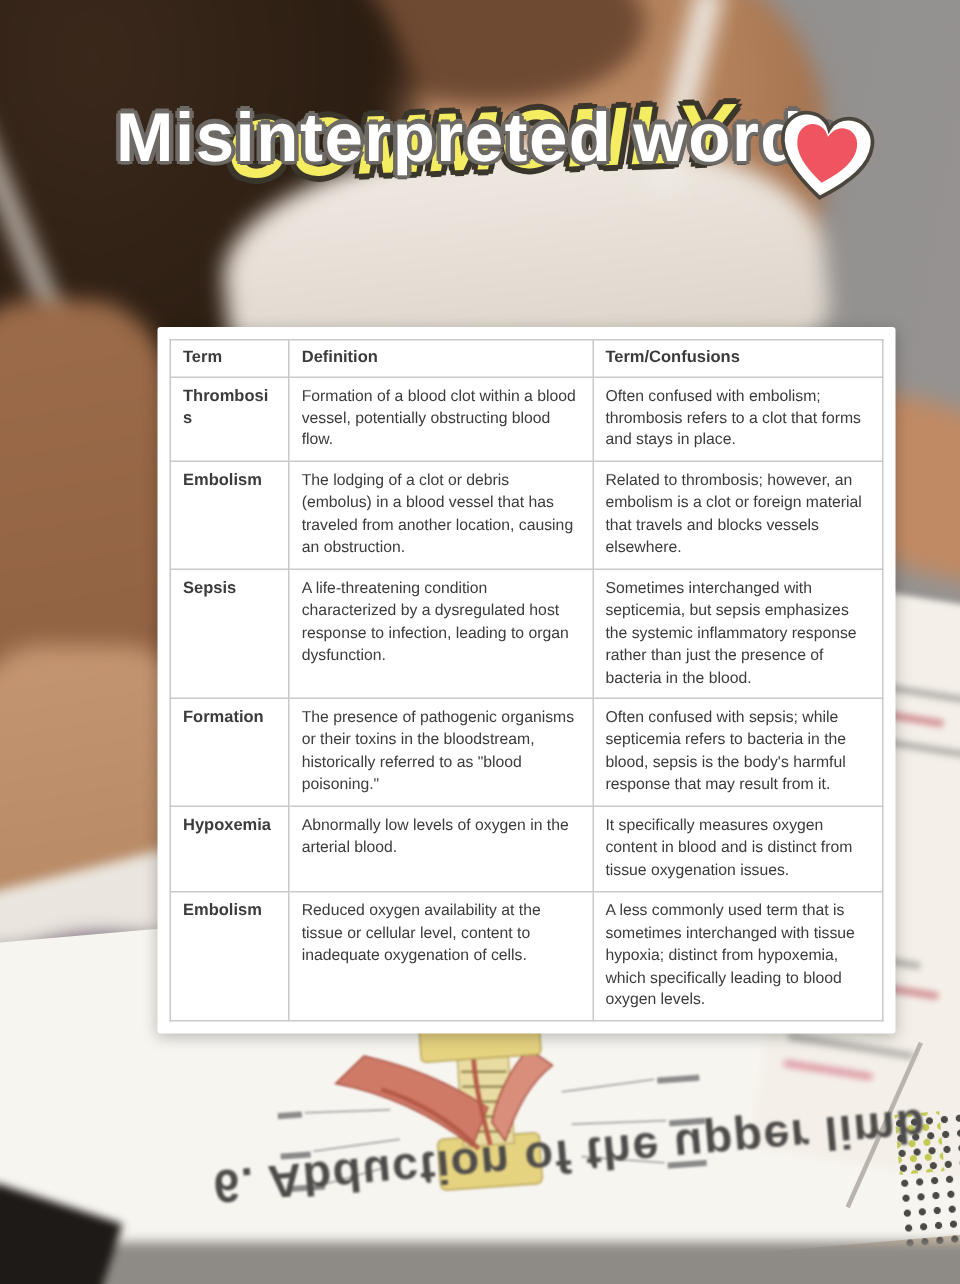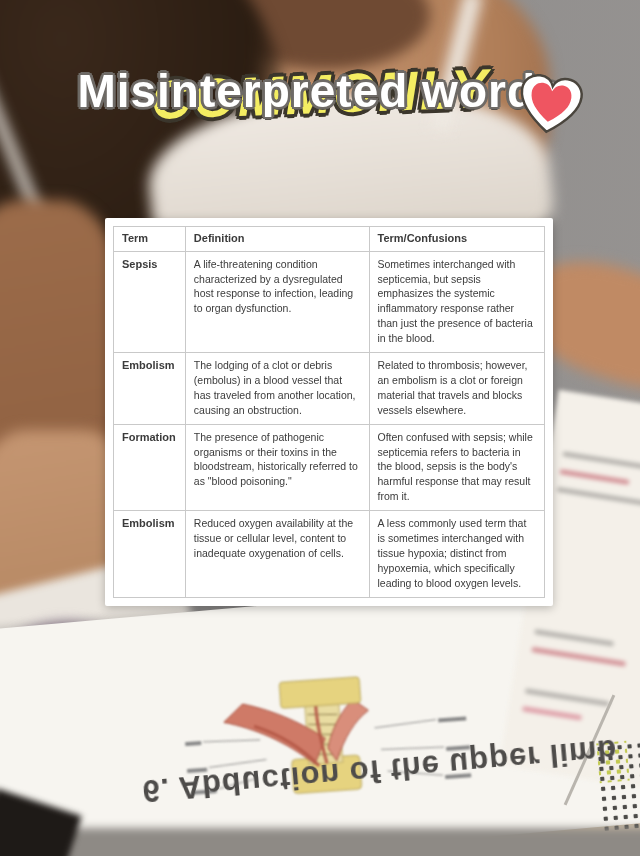--- a/index.html
+++ b/index.html
@@ -73,21 +73,21 @@
   }
   .title-sub {
     position:absolute; left:0; top:64px; width:640px; text-align:center;
     font-size:46px; font-weight:bold; color:#ffffff; letter-spacing:1px;
     text-shadow:-2px -2px 0 #6e6a66, 2px -2px 0 #6e6a66, -2px 2px 0 #6e6a66, 2px 2px 0 #6e6a66,
                  0 3px 0 #55514d, 3px 0 0 #6e6a66, -3px 0 0 #6e6a66, 0 -3px 0 #6e6a66;
   }
   .heart { position:absolute; left:516px; top:74px; width:68px; height:64px; transform:rotate(8deg); }
   
   .card {
-    position:absolute; left:105px; top:218px; width:448px;
+    position:absolute; left:105px; top:218px; width:492px;
     background:#ffffff; padding:8px; border-radius:2px;
     box-shadow:0 2px 10px rgba(0,0,0,.25);
   }
   table { width:100%; border-collapse:collapse; table-layout:fixed; }
   th, td {
     border:1px solid #c9c9c9; text-align:left; vertical-align:top;
     padding:5px 8px 6px 8px; font-size:10.5px; line-height:1.42; color:#3b3b3b;
     word-wrap:break-word;
   }
   th { font-weight:bold; font-size:11px; padding-top:4px; padding-bottom:4px; }
@@ -184,35 +184,45 @@
         </colgroup>
       <thead>
         <tr>
           <th>Term</th>
           <th>Definition</th>
           <th>Term/Confusions</th>
         </tr>
       </thead>
       <tbody>
         <tr>
+          <td class="term">Thrombosis</td>
+          <td>Formation of a blood clot within a blood vessel, potentially obstructing blood flow.</td>
+          <td>Often confused with embolism; thrombosis refers to a clot that forms and stays in place.</td>
+        </tr>
+        <tr>
+          <td class="term">Embolism</td>
+          <td>The lodging of a clot or debris (embolus) in a blood vessel that has traveled from another location, causing an obstruction.</td>
+          <td>Related to thrombosis; however, an embolism is a clot or foreign material that travels and blocks vessels elsewhere.</td>
+        </tr>
+        <tr>
           <td class="term">Sepsis</td>
           <td>A life-threatening condition characterized by a dysregulated host response to infection, leading to organ dysfunction.</td>
           <td>Sometimes interchanged with septicemia, but sepsis emphasizes the systemic inflammatory response rather than just the presence of bacteria in the blood.</td>
         </tr>
         <tr>
-          <td class="term">Embolism</td>
-          <td>The lodging of a clot or debris (embolus) in a blood vessel that has traveled from another location, causing an obstruction.</td>
-          <td>Related to thrombosis; however, an embolism is a clot or foreign material that travels and blocks vessels elsewhere.</td>
-        </tr>
-        <tr>
           <td class="term">Formation</td>
           <td>The presence of pathogenic organisms or their toxins in the bloodstream, historically referred to as "blood poisoning."</td>
           <td>Often confused with sepsis; while septicemia refers to bacteria in the blood, sepsis is the body's harmful response that may result from it.</td>
         </tr>
         <tr>
+          <td class="term">Hypoxemia</td>
+          <td>Abnormally low levels of oxygen in the arterial blood.</td>
+          <td>It specifically measures oxygen content in blood and is distinct from tissue oxygenation issues.</td>
+        </tr>
+        <tr>
           <td class="term">Embolism</td>
           <td>Reduced oxygen availability at the tissue or cellular level, content to inadequate oxygenation of cells.</td>
           <td>A less commonly used term that is sometimes interchanged with tissue hypoxia; distinct from hypoxemia, which specifically leading to blood oxygen levels.</td>
         </tr>
       </tbody>
     </table>
   </div>
 
 </div>
 

